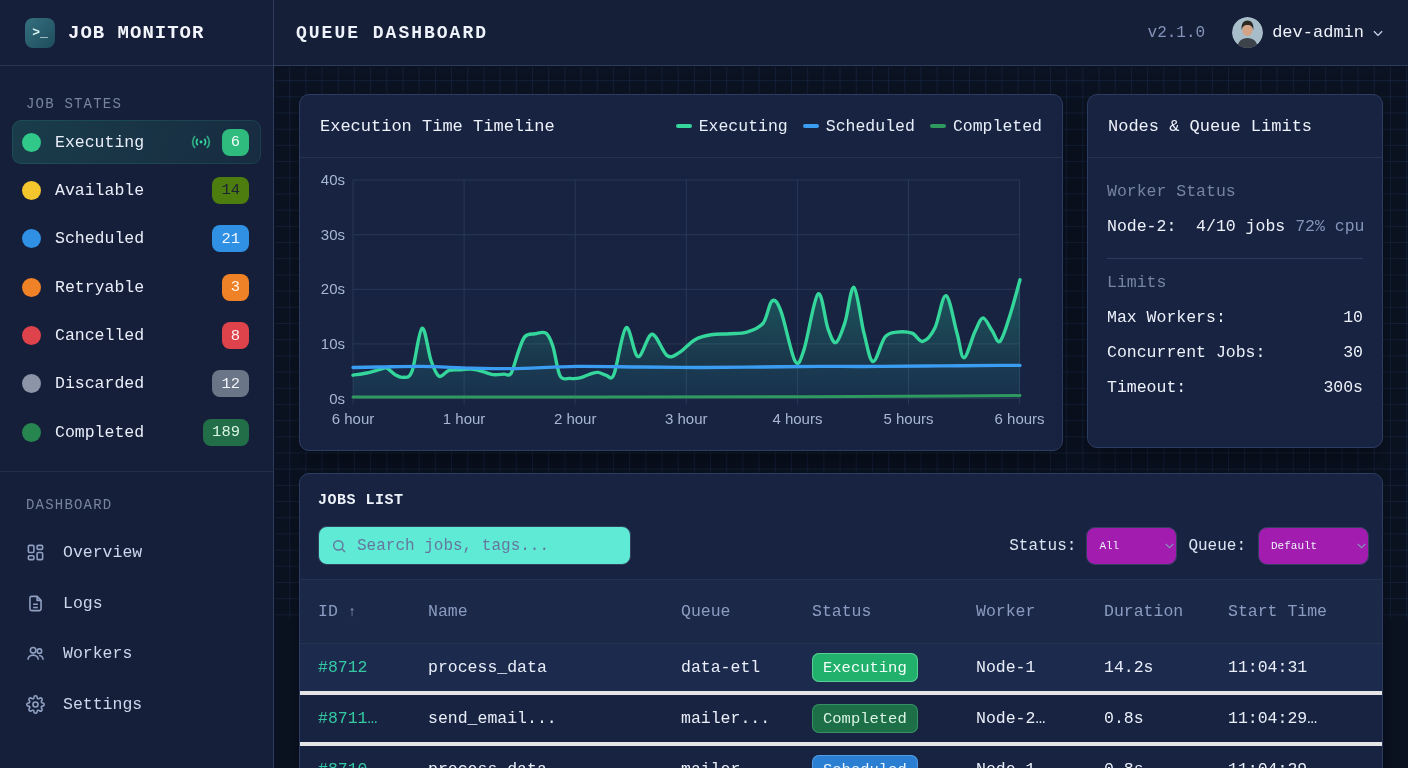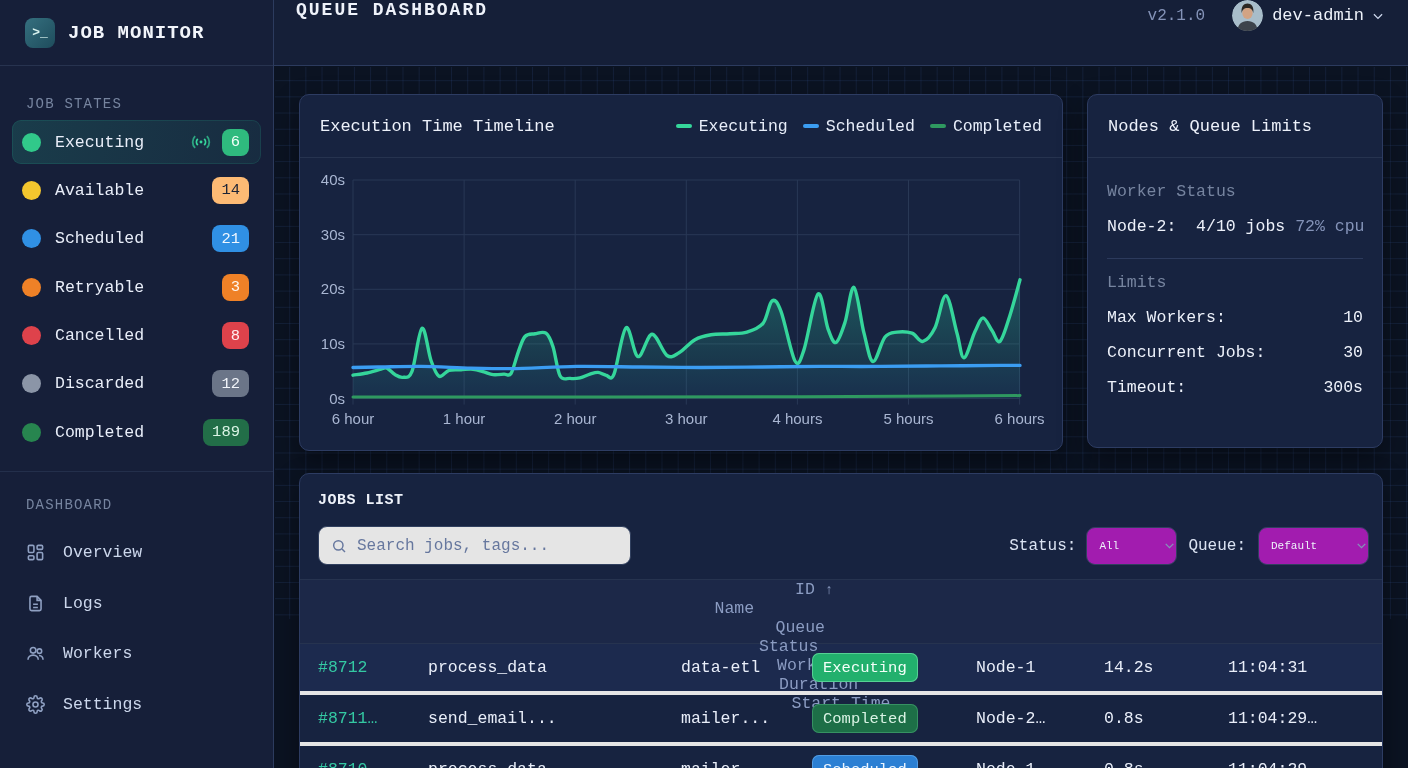--- a/index.html
+++ b/index.html
@@ -1,17 +1,17 @@
 <!DOCTYPE html>
 <html><head>
 <meta charset="utf-8">
 <style>
 *{margin:0;padding:0;box-sizing:border-box;}
 html,body{width:1408px;height:768px;overflow:hidden;background:#0b1322;font-family:"Liberation Mono",monospace;color:#e7edf9;}
-.topbar{position:absolute;left:0;top:0;width:1408px;height:66px;background:#151f38;border-bottom:1px solid #2c3b5e;z-index:3;display:flex;align-items:flex-start;}
+.topbar{position:absolute;left:0;top:0;width:1408px;height:66px;background:#151f38;border-bottom:1px solid #2c3b5e;z-index:3;display:flex;align-items:center;}
 .topbar .title{margin-left:296px;font-size:18px;font-weight:700;letter-spacing:2px;color:#eef2fa;}
 .topbar .right{margin-left:auto;margin-right:23px;display:flex;align-items:center;}
 .ver{color:#8493b8;font-size:16px;margin-right:27px;}
 .avatar{width:31px;height:31px;border-radius:50%;overflow:hidden;margin-right:9px;flex:0 0 auto;}
 .uname{font-size:17px;color:#eef2fa;margin-right:7px;}
 .sidebar{position:absolute;left:0;top:0;width:274px;height:768px;background:#161f39;border-right:1px solid #2c3b5e;z-index:4;}
 .logo{height:66px;border-bottom:1px solid #27334f;display:flex;align-items:center;padding:0 25px;}
 .logoicon{width:30px;height:30px;border-radius:8px;background:linear-gradient(135deg,#35707f,#1e4c5c);display:flex;align-items:center;justify-content:center;color:#d9f3ef;font-size:13px;font-weight:700;letter-spacing:0;}
 .logotext{margin-left:13px;font-size:19px;font-weight:700;letter-spacing:1px;color:#f2f5fb;}
 .seclabel{color:#76849f;font-size:14px;letter-spacing:1.2px;margin:0 0 0 26px;}
@@ -44,27 +44,27 @@
 .scard-body{padding:16px 19px 0;font-size:16.5px;white-space:nowrap;}
 .sc-label{color:#76849f;height:35px;display:flex;align-items:center;}
 .sc-row{display:flex;height:35px;align-items:center;color:#edf1fa;}
 .sc-row .mut{color:#8493b8;}
 .sc-div{border-top:1px solid #2c3a5c;margin-top:14px;}
 .kv{display:flex;height:35px;align-items:center;color:#edf1fa;}
 .kv .v{margin-left:auto;text-align:center;}
 .jobshead{padding:18px 13px 0 18px;}
 .jobstitle{font-size:15px;font-weight:700;letter-spacing:0.5px;color:#eef2fa;}
 .filters{display:flex;align-items:center;margin-top:17px;}
-.search{position:relative;width:313px;height:39px;background:#e5e5e5;border:1px solid #31405f;border-radius:9px;display:flex;align-items:center;color:#66779e;font-size:16px;}
+.search{position:relative;width:313px;height:39px;background:#5eead4;border:1px solid #31405f;border-radius:9px;display:flex;align-items:center;color:#66779e;font-size:16px;}
 .search svg{margin:0 10px 0 12px;}
 .flabel{font-size:16px;color:#dbe3f2;}
 .fsel{height:38px;background:#a21caf;border:1px solid #31405f;border-radius:9px;display:flex;align-items:center;justify-content:space-between;font-size:11px;color:#eef2fa;padding:0 0 0 12px;}
 .fsel .chev{margin-left:14px;color:#8493b8;}
 .table{margin-top:14px;}
-.thead{height:65px;background:#1c2848;border-top:1px solid #26334f;border-bottom:1px solid #26334f;display:flex;align-items:center;color:#8b9cc2;font-size:16.5px;flex-direction:column;}
+.thead{height:65px;background:#1c2848;border-top:1px solid #26334f;border-bottom:1px solid #26334f;display:flex;align-items:center;color:#8b9cc2;font-size:16.5px;}
 .trow{height:51px;display:flex;align-items:center;border-bottom:4px solid #e5e5e5;font-size:16.5px;color:#e9eef9;}
 .trow.hl{background:#1c2a4e;}
 .c1{width:128px;padding-left:18px;}
 .c2{width:253px;}
 .c3{width:131px;}
 .c4{width:164px;}
 .c5{width:128px;}
 .c6{width:124px;}
 .c7{flex:1;}
 .idlink{color:#34c9a3;}
@@ -227,21 +227,21 @@
           <path d="M8.5 8.5a5 5 0 0 0 0 7"></path>
           <path d="M15.5 8.5a5 5 0 0 1 0 7"></path>
           <path d="M5.6 5.6a9 9 0 0 0 0 12.8" opacity=".7"></path>
           <path d="M18.4 5.6a9 9 0 0 1 0 12.8" opacity=".7"></path>
         </svg>
    <span class="sbadge g" style="background:#2fba7e;color:#f2fff8">6</span>
       </div>
   <div class="staterow">
         <span class="dot" style="background:#f3c62e"></span>
         <span class="slabel">Available</span>
-        <span class="sbadge" style="background:#fdba74;color:#1c2336">14</span>
+        <span class="sbadge" style="background:#4d7c0f;color:#1c2336">14</span>
       </div>
   <div class="staterow">
         <span class="dot" style="background:#3090e4"></span>
         <span class="slabel">Scheduled</span>
         <span class="sbadge" style="background:#3090e4;color:#f0f7ff">21</span>
       </div>
   <div class="staterow">
         <span class="dot" style="background:#ef8127"></span>
         <span class="slabel">Retryable</span>
         <span class="sbadge" style="background:#ef8127;color:#fff6ee">3</span>

